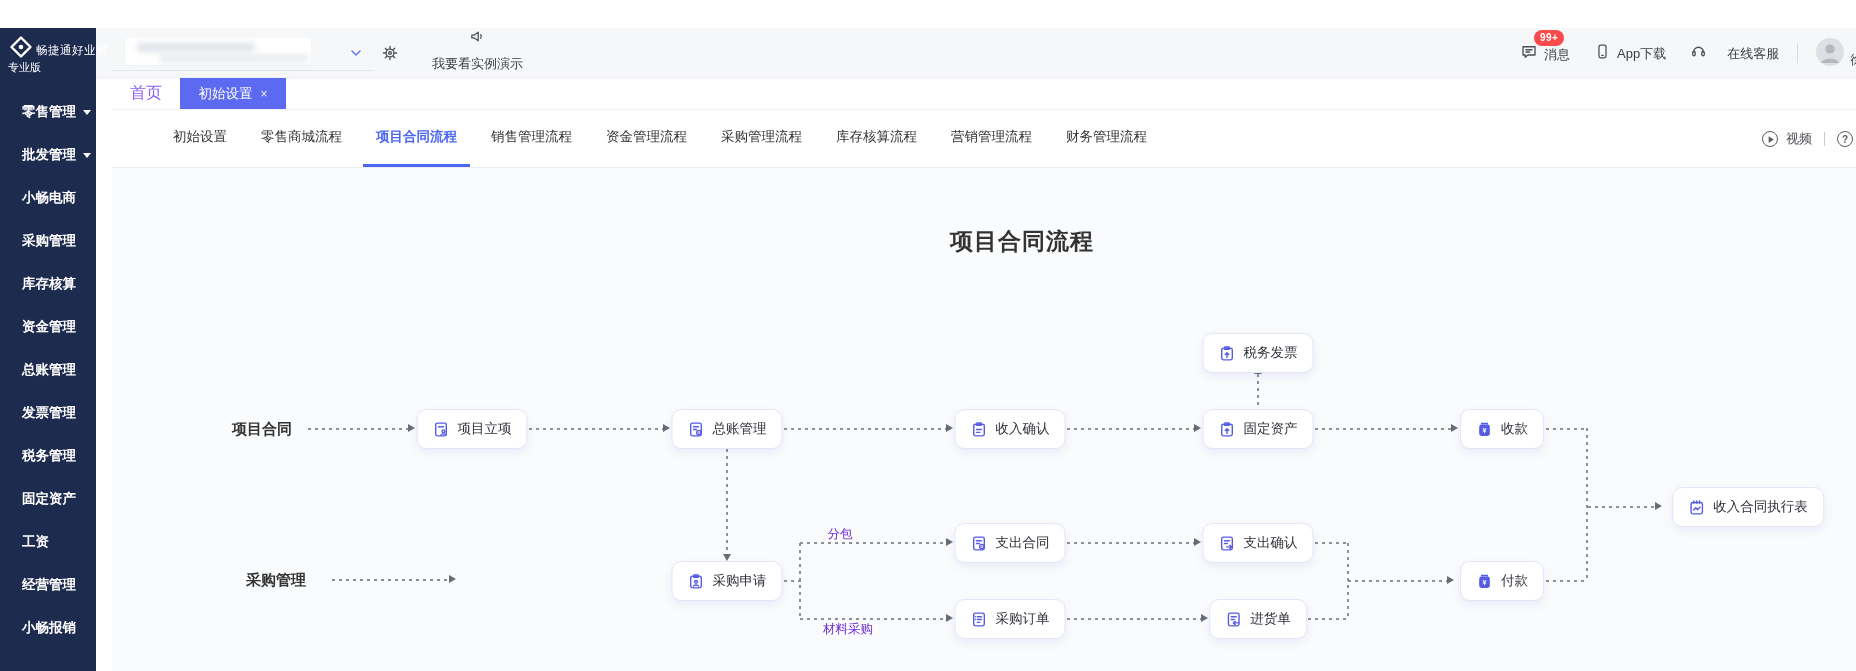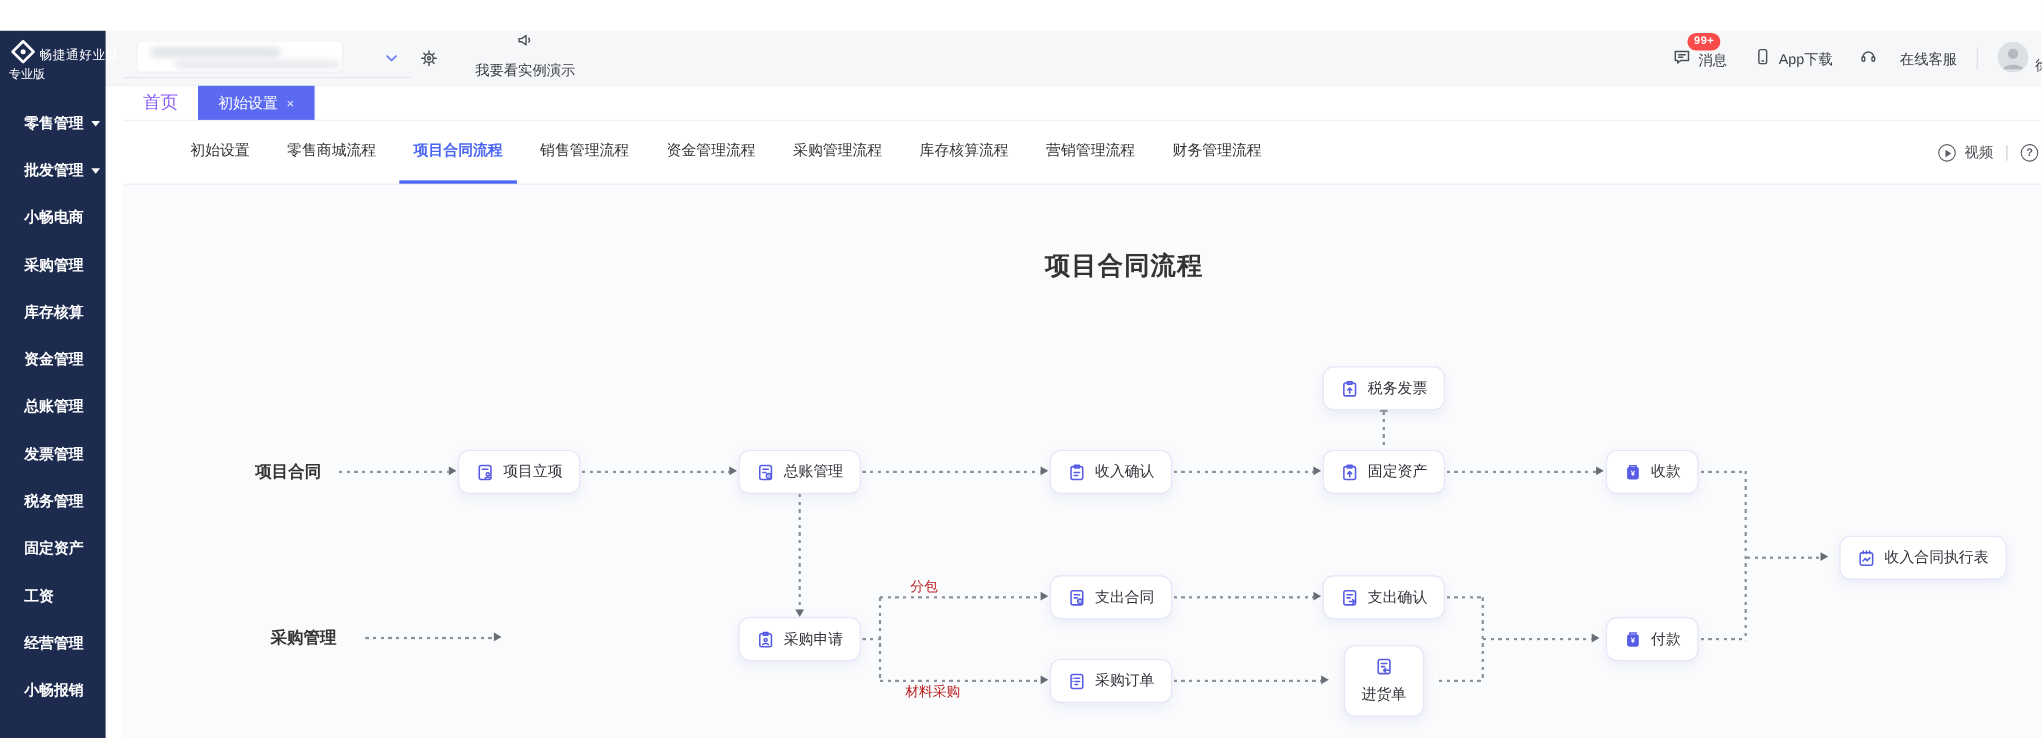--- a/index.html
+++ b/index.html
@@ -46,21 +46,21 @@
   .subnav-right { position:absolute; left:1650px; top:0; height:58px; display:flex; align-items:center; gap:8px; font-size:13px; color:#4a4d52; white-space:nowrap; }
   .circ-icon { width:16px; height:16px; border:1.3px solid #5a5d63; border-radius:50%; display:flex; align-items:center; justify-content:center; }
   .sn-divider { width:1px; height:14px; background:#c9cbd0; margin:0 4px; }
 
   
   .content { position:absolute; left:112px; top:168px; width:1744px; height:503px; background:#fafbfc; }
   .flow-title { position:absolute; left:910px; top:58px; transform:translateX(-50%); font-size:23px; font-weight:bold; color:#333; letter-spacing:1px; }
 
   .node { position:absolute; transform:translate(-50%,-50%); display:flex; align-items:center; gap:8px; background:#fff; border:1px solid #e5e5f7; border-radius:10px; padding:10px 15px; font-size:13.5px; color:#2f3238; white-space:nowrap; box-shadow:0 4px 10px rgba(99,104,221,.10); cursor:pointer; }
   .row-label { position:absolute; transform:translate(-50%,-50%); font-size:15px; font-weight:bold; color:#333; white-space:nowrap; }
-  .branch-label { position:absolute; transform:translate(-50%,-50%); font-size:12.5px; color:#b91c1c; white-space:nowrap; }
+  .branch-label { position:absolute; transform:translate(-50%,-50%); font-size:12.5px; color:#6d28d9; white-space:nowrap; }
 
   .h { position:absolute; height:2px; background-image:repeating-linear-gradient(to right,#8b9099 0 3px,transparent 3px 7px); }
   .v { position:absolute; width:2px; background-image:repeating-linear-gradient(to bottom,#8b9099 0 3px,transparent 3px 7px); }
   .ar { position:absolute; width:0; height:0; border-left:7px solid #686c74; border-top:4.5px solid transparent; border-bottom:4.5px solid transparent; }
   .au { position:absolute; width:0; height:0; border-bottom:7px solid #686c74; border-left:4.5px solid transparent; border-right:4.5px solid transparent; }
   .ad { position:absolute; width:0; height:0; border-top:7px solid #686c74; border-left:4.5px solid transparent; border-right:4.5px solid transparent; }
 </style>
 </head>
 <body>
 
@@ -364,21 +364,21 @@
     <span>采购订单</span>
   </div>
   <div class="node" style="left:1146px;top:375px;">
     <svg width="17" height="17" viewBox="0 0 24 24" fill="none" stroke="#575ce5" stroke-width="2" stroke-linecap="round" stroke-linejoin="round">
         <rect x="4.5" y="3" width="15" height="18" rx="2.5"></rect>
         <path d="M8.5 8h7M8.5 12h4"></path>
         <path d="M11.5 16.8h7M16 14.3l2.5 2.5-2.5 2.5"></path>
       </svg>
     <span>支出确认</span>
   </div>
-  <div class="node" style="left:1146px;top:451px;flex-direction:column;">
+  <div class="node" style="left:1146px;top:451px;">
     <svg width="17" height="17" viewBox="0 0 24 24" fill="none" stroke="#575ce5" stroke-width="2" stroke-linecap="round" stroke-linejoin="round">
         <rect x="4.5" y="3" width="15" height="18" rx="2.5"></rect>
         <path d="M8.5 8h7M8.5 12h4"></path>
         <path d="M18.5 16.8h-7M14 14.3l-2.5 2.5 2.5 2.5"></path>
       </svg>
     <span>进货单</span>
   </div>
   <div class="node" style="left:1390px;top:413px;">
     <svg width="17" height="17" viewBox="0 0 24 24">
         <path d="M8 5V3.5h8V5" fill="none" stroke="#575ce5" stroke-width="2"></path>

